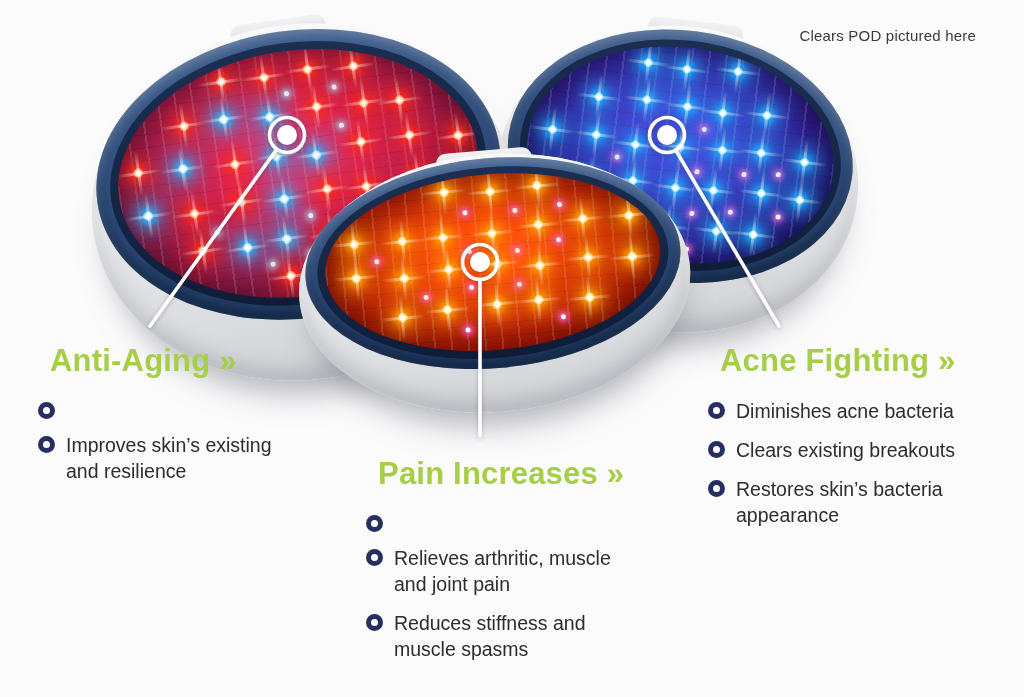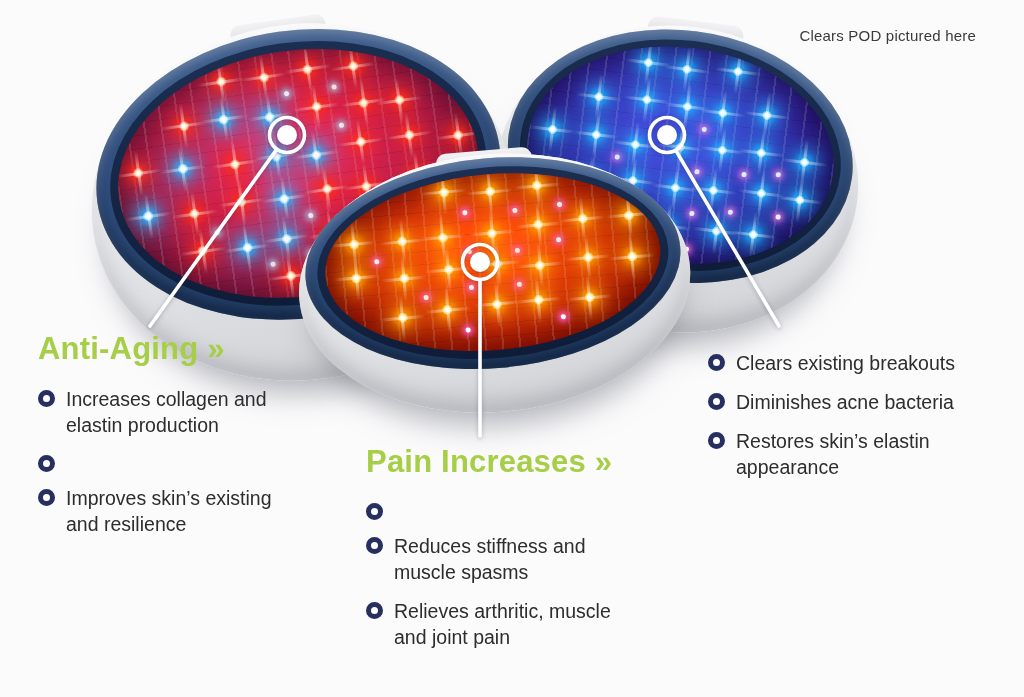--- a/index.html
+++ b/index.html
@@ -73,21 +73,21 @@
   .led::after{transform:translate(-50%,-50%) rotate(90deg);}
   .dot{position:absolute;width:5px;height:5px;border-radius:50%;}
   
   .callouts{
     position:absolute;left:0;top:0;z-index:10;pointer-events:none;
     filter:drop-shadow(0 1px 2px rgba(40,40,60,.28));
   }
   
   .section{position:absolute;z-index:5;}
   .section h2{
-    margin:0;font-size:31px;line-height:36px;font-weight:700;
+    margin:12px;font-size:31px;line-height:36px;font-weight:700;
     color:var(--accent,#a6ce47);letter-spacing:.2px;
   }
   .section ul{
     margin:19px 0 0;padding:0;list-style:none;
     display:flex;flex-direction:column;gap:13px;
   }
   .section li{
     display:flex;gap:11px;align-items:flex-start;
     font-size:19.5px;line-height:26px;color:var(--txt,#2d2d2d);
   }
@@ -248,66 +248,62 @@
         <i class="dot" style="left: 230.907px; top: 146.341px; background: rgb(255, 255, 255); box-shadow: rgba(255, 95, 212, 0.9) 0px 0px 5px 2px, rgba(255, 95, 212, 0.45) 0px 0px 10px 4px;"></i>
         <i class="led" style="left: 255.519px; top: 126.113px; width: 11px; height: 11px; background: radial-gradient(circle, rgb(255, 255, 255) 0%, rgb(255, 243, 180) 35%, rgba(255, 162, 0, 0.95) 70%, rgba(0, 0, 0, 0) 78%); box-shadow: rgba(255, 162, 0, 0.9) 0px 0px 6px 2px, rgba(255, 162, 0, 0.75) 0px 0px 16px 7px, rgba(255, 162, 0, 0.3) 0px 0px 30px 14px;"></i>
       </div>
   </div>
 
   <section class="section sec-anti">
     <h2>Anti-Aging »</h2>
     <ul>
       <li>
           <span class="ring"></span>
-          <span class="benefit">Increases collagen and
-elastin production</span>
-        </li>
-      <li>
-          <span class="ring"></span>
         </li>
       <li>
           <span class="ring"></span>
           <span class="benefit">Improves skin’s existing
 and resilience</span>
         </li>
     </ul>
   </section>
 
   <section class="section sec-pain">
     <h2>Pain Increases »</h2>
     <ul>
       <li>
           <span class="ring"></span>
         </li>
       <li>
           <span class="ring"></span>
+          <span class="benefit">Relieves arthritic, muscle
+and joint pain</span>
+        </li>
+      <li>
+          <span class="ring"></span>
           <span class="benefit">Reduces stiffness and
 muscle spasms</span>
         </li>
-      <li>
-          <span class="ring"></span>
-          <span class="benefit">Relieves arthritic, muscle
-and joint pain</span>
-        </li>
     </ul>
   </section>
 
   <section class="section sec-acne">
+    <h2>Acne Fighting »</h2>
     <ul>
       <li>
           <span class="ring"></span>
+          <span class="benefit">Diminishes acne bacteria</span>
+        </li>
+      <li>
+          <span class="ring"></span>
           <span class="benefit">Clears existing breakouts</span>
         </li>
       <li>
           <span class="ring"></span>
-          <span class="benefit">Diminishes acne bacteria</span>
-        </li>
-      <li>
-          <span class="ring"></span>
-          <span class="benefit">Restores skin’s elastin
+          <span class="benefit">Restores skin’s bacteria
 appearance</span>
         </li>
     </ul>
   </section>
 
   <svg class="callouts" width="1024" height="697" viewBox="0 0 1024 697">
     <g>
       <line x1="276.5" y1="149.6" x2="150" y2="326" stroke="#ffffff" stroke-width="3.6" stroke-linecap="round"></line>
       <circle cx="287" cy="135" r="17.5" fill="none" stroke="#ffffff" stroke-width="3.6"></circle>
       <circle cx="287" cy="135" r="10" fill="#ffffff"></circle>

